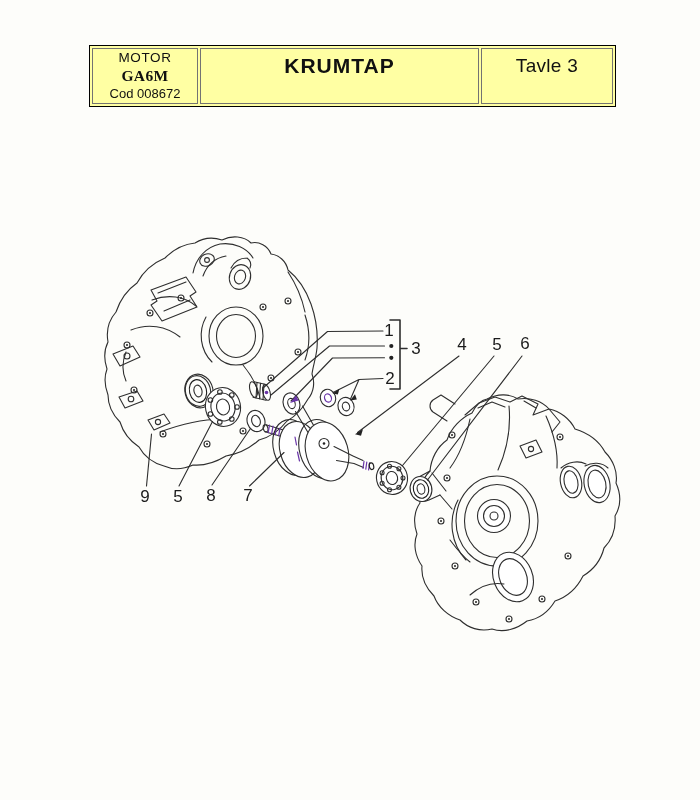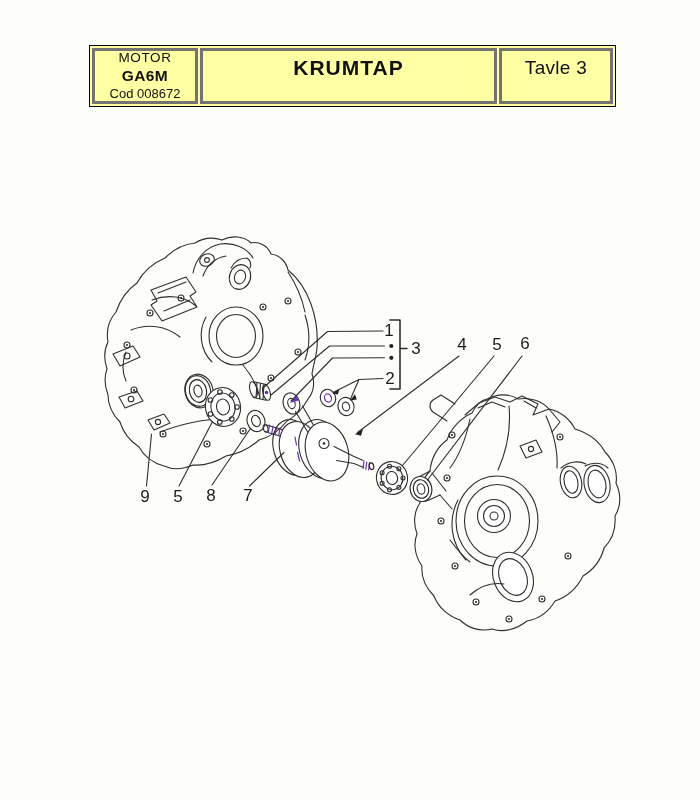--- a/index.html
+++ b/index.html
@@ -1,25 +1,25 @@
 <!DOCTYPE html>
 <html><head>
 <meta charset="utf-8">
 <style>
   html,body{margin:0;padding:0;background:#e8e8e8;}
   .page{position:relative;width:700px;height:800px;background:#fdfdfa;overflow:hidden;
         font-family:"Liberation Sans",sans-serif;}
   
   .header{position:absolute;left:89px;top:45px;width:527px;height:62px;box-sizing:border-box;
           border:1.5px solid #000;background:#ffffa3;display:flex;gap:2px;padding:2px;}
-  .cell{box-sizing:border-box;border:3px solid #737373;background:#ffffa3;color:#111;}
+  .cell{box-sizing:border-box;border:1px solid #737373;background:#ffffa3;color:#111;}
   .cell-left{width:106px;display:flex;flex-direction:column;align-items:center;justify-content:center;line-height:1.22;}
   .cell-mid{flex:1;text-align:center;padding-top:5px;}
-  .cell-right{width:114px;text-align:center;padding-top:6px;}
-  .t-model{font-size:15.5px;font-weight:bold;letter-spacing:.4px;}
+  .cell-right{width:132px;text-align:center;padding-top:6px;}
+  .t-model{font-size:15.5px;font-weight:bold;letter-spacing:.4px;font-family:Liberation Serif, serif;}
   .t-cod{font-size:13px;}
   .t-title{font-size:21px;font-weight:bold;letter-spacing:1px;}
   .t-tavle{font-size:19px;letter-spacing:.3px;}
   
   svg.diagram{position:absolute;left:0;top:0;}
   .s{stroke:#2e2e2e;fill:none;stroke-width:1.1;stroke-linecap:round;stroke-linejoin:round;}
   .sw{stroke:#2e2e2e;fill:#ffffff;stroke-width:1.1;stroke-linecap:round;stroke-linejoin:round;}
   .th{stroke-width:1.6;}
   .dk{stroke:#1c1c1c;}
   .pu{stroke:#6a35a8;fill:none;stroke-width:1.2;stroke-linecap:round;}

